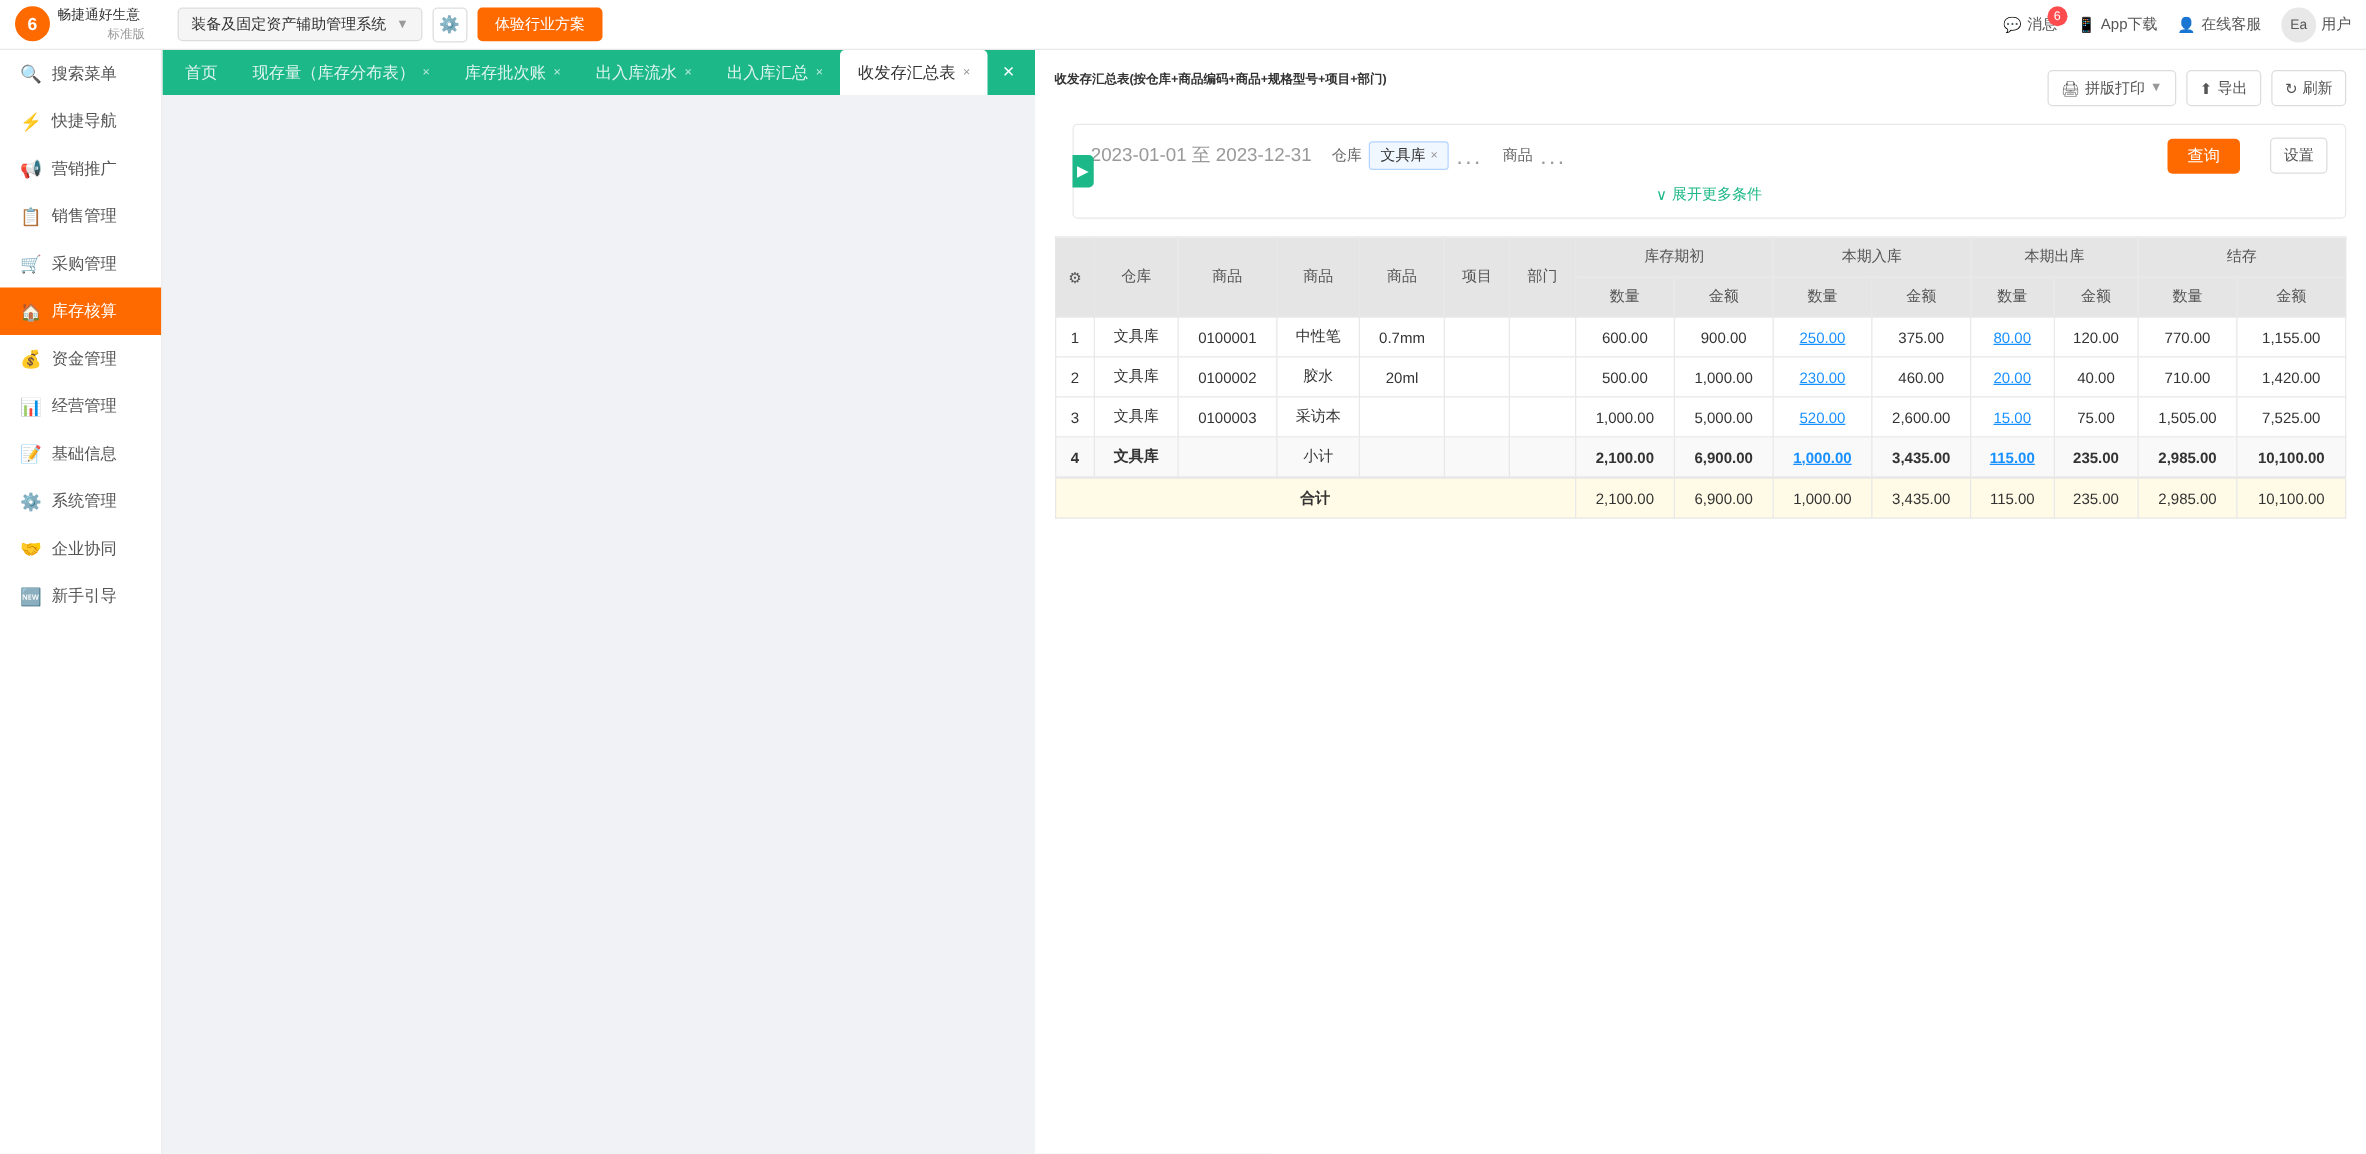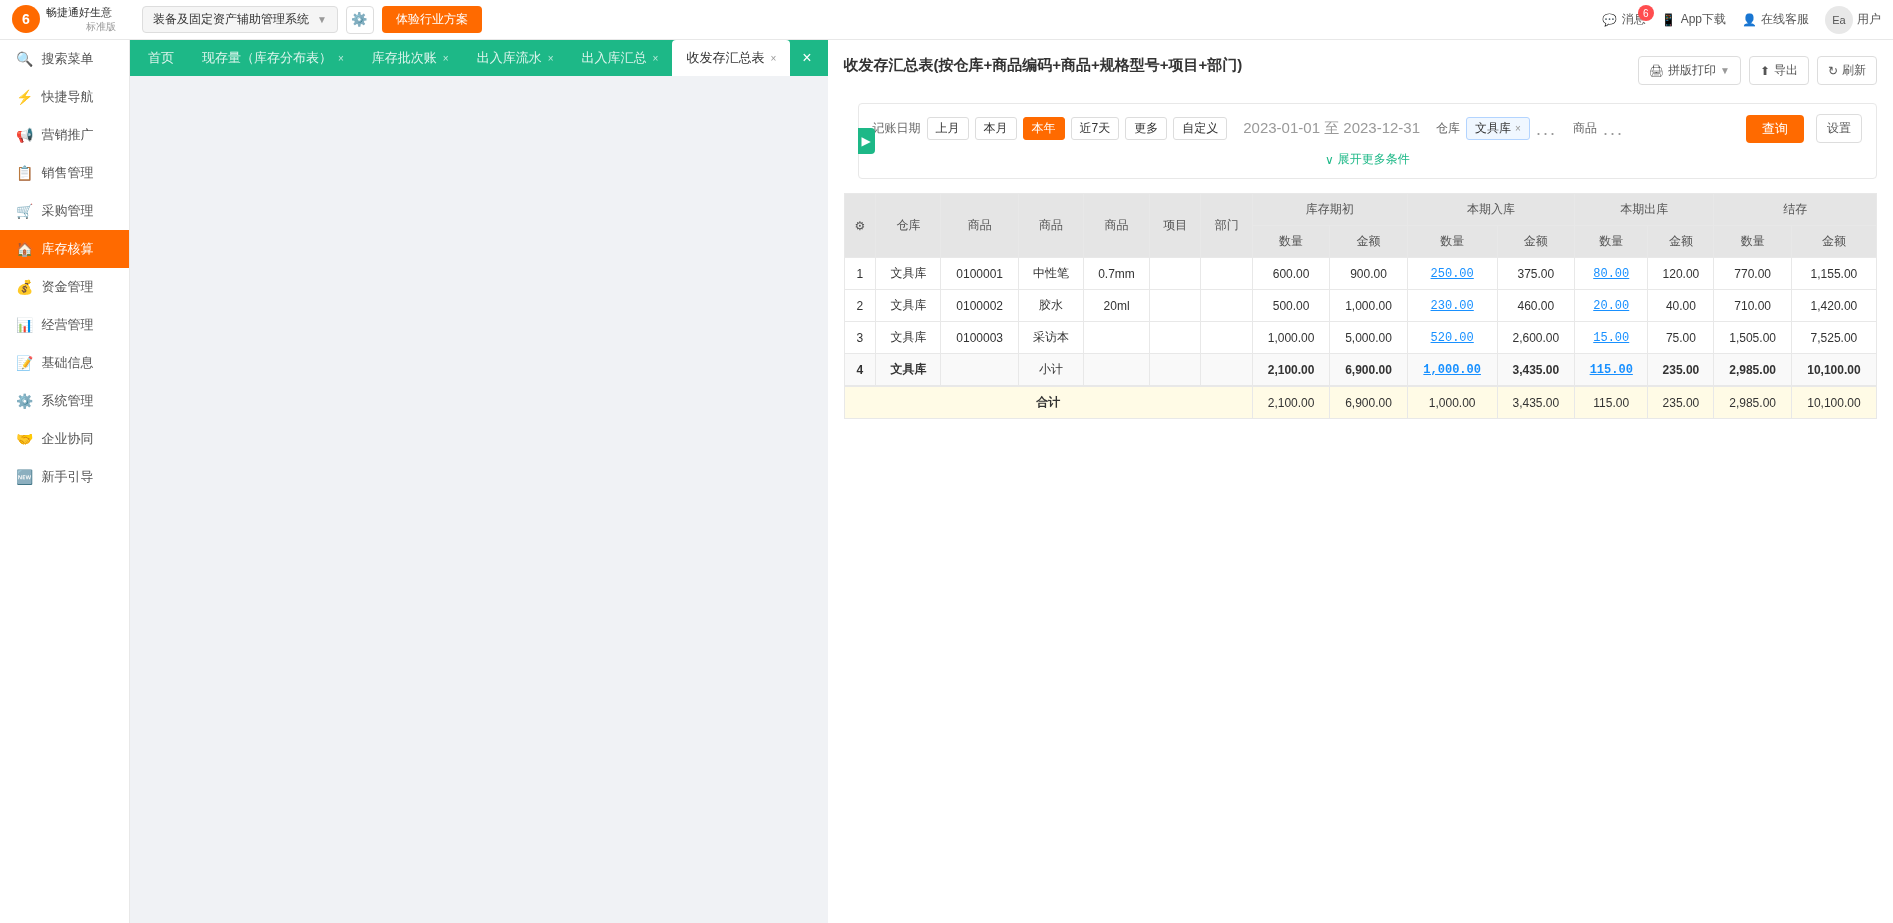--- a/index.html
+++ b/index.html
@@ -36,21 +36,21 @@
     
     .tab-bar { display: flex; align-items: center; background: #1db887; height: 36px; padding: 0 4px; flex-shrink: 0; }
     .tab { display: flex; align-items: center; padding: 0 14px; height: 36px; font-size: 13px; color: rgba(255,255,255,0.85); cursor: pointer; gap: 6px; }
     .tab.active { background: #fff; color: #333; border-radius: 4px 4px 0 0; }
     .tab .close-x { font-size: 10px; color: rgba(255,255,255,0.7); }
     .tab.active .close-x { color: #999; }
     .tab-close-main { margin-left: auto; color: white; padding: 0 12px; cursor: pointer; font-size: 16px; }
     
     
     .page-content { flex: 1; background: #fff; padding: 16px; overflow: auto; }
-    .page-title { font-size: 15px; font-weight: 600; color: #333; margin-bottom: 14px; }
+    .page-title { font-size: 10px; font-weight: 600; color: #333; margin-bottom: 14px; }
     
     
     .filter-area { border: 1px solid #e8e8e8; border-radius: 4px; padding: 10px 14px; margin-bottom: 14px; position: relative; }
     .filter-row { display: flex; align-items: center; gap: 16px; flex-wrap: wrap; }
     .filter-expand-btn { position: absolute; left: -1px; top: 50%; transform: translateY(-50%); background: #1db887; color: white; border: none; padding: 6px 4px; cursor: pointer; border-radius: 0 4px 4px 0; font-size: 12px; }
     .filter-group { display: flex; align-items: center; gap: 6px; font-size: 12px; }
     .filter-label { color: #666; white-space: nowrap; }
     .date-btn { padding: 2px 8px; border: 1px solid #ddd; border-radius: 3px; cursor: pointer; background: #fff; font-size: 12px; color: #333; }
     .date-btn.active { background: #ff6a00; color: white; border-color: #ff6a00; }
     .warehouse-tag { display: flex; align-items: center; gap: 4px; background: #f0f7ff; border: 1px solid #b3d4ff; border-radius: 3px; padding: 2px 8px; font-size: 12px; }
@@ -61,21 +61,21 @@
     .btn-export { display: flex; align-items: center; gap: 4px; border: 1px solid #ddd; border-radius: 4px; padding: 5px 10px; cursor: pointer; background: #fff; font-size: 12px; color: #555; }
     .btn-refresh { display: flex; align-items: center; gap: 4px; border: 1px solid #ddd; border-radius: 4px; padding: 5px 10px; cursor: pointer; background: #fff; font-size: 12px; color: #555; }
     .btn-query { background: #ff6a00; color: white; border: none; border-radius: 4px; padding: 5px 16px; cursor: pointer; font-size: 13px; }
     .btn-settings { border: 1px solid #ddd; border-radius: 4px; padding: 5px 10px; cursor: pointer; background: #fff; font-size: 12px; color: #555; }
     
     
     .data-table { width: 100%; border-collapse: collapse; font-size: 12px; }
     .data-table th { background: #e5e5e5; border: 1px solid #e8e8e8; padding: 7px 10px; text-align: center; font-weight: 500; color: #555; white-space: nowrap; }
     .data-table td { border: 1px solid #e8e8e8; padding: 7px 10px; text-align: center; color: #333; }
     .data-table .subtotal td { font-weight: bold; background: #f9f9f9; }
-    .num-link { color: #1890ff; text-decoration: underline; cursor: pointer; font-family: Liberation Mono, monospace; }
+    .num-link { color: #1890ff; text-decoration: underline; cursor: pointer; }
     .col-header-group { text-align: center; }
     .settings-col { width: 30px; }
     
     
     .table-footer { background: #fffbe6; border-top: 2px solid #e8e8e8; }
     .table-footer td { border: 1px solid #e8e8e8; padding: 7px 10px; text-align: center; font-weight: 500; }
   </style>
 </head>
 <body>
 
@@ -219,48 +219,39 @@
           <button class="btn-refresh">
             <span>↻</span>
             <span>刷新</span>
           </button>
         </div>
       </div>
 
       <div class="filter-area" style="margin-left: 14px;">
         <button class="filter-expand-btn">▶</button>
         <div class="filter-row">
-          <div class="filter-group">
-            <span class="filter-label">记账日期</span>
-            <button class="date-btn">上月</button>
-            <button class="date-btn">本月</button>
-            <button class="date-btn active">本年</button>
-            <button class="date-btn">近7天</button>
-            <button class="date-btn">更多</button>
-            <button class="date-btn">自定义</button>
-          </div>
           <div style="font-size:15px; color:#999;">
             <span>2023-01-01 至 2023-12-31</span>
           </div>
 
           <div class="filter-group">
             <span class="filter-label">仓库</span>
             <div class="warehouse-tag">
               <span>文具库</span>
               <span class="tag-close">×</span>
             </div>
             <span class="filter-more">...</span>
           </div>
 
           <div class="filter-group">
             <span class="filter-label">商品</span>
             <span class="filter-more">...</span>
           </div>
 
-          <div style="display:flex; align-items:center; gap:12px; margin-left: auto;">
+          <div style="display:flex; align-items:center; gap:24px; margin-left: auto;">
             <button class="btn-query">查询</button>
             <button class="btn-settings">设置</button>
           </div>
         </div>
 
         <div style="margin-top:8px; text-align:center;">
           <div class="expand-more-btn" style="display:inline-flex;">
             <span>∨</span>
             <span>展开更多条件</span>
           </div>

